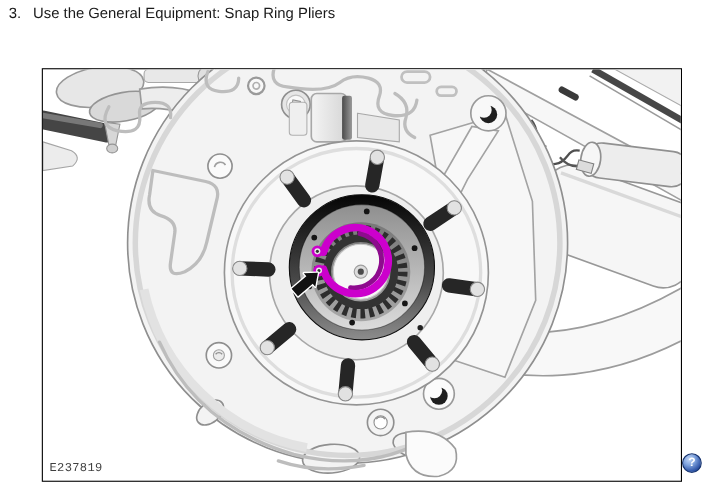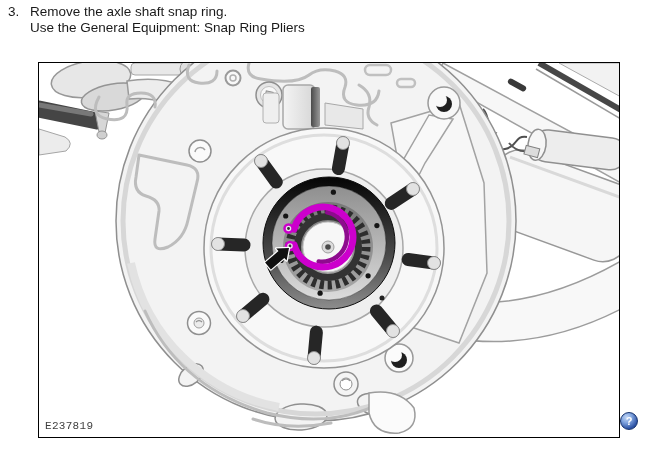--- a/index.html
+++ b/index.html
@@ -30,21 +30,20 @@
     cursor:pointer;
   }
   svg{display:block;}
 </style>
 </head>
 <body>
 
 <div class="step-row">
   <div class="step-num">3.</div>
   <div class="step-text">
-    <div>Remove the axle shaft snap ring.</div>
     <div>Use the General Equipment: Snap Ring Pliers</div>
   </div>
 </div>
 
 <div class="figure-frame">
   <svg width="580" height="374" viewBox="0 0 580 374" xmlns="http://www.w3.org/2000/svg">
     <defs>
       <linearGradient id="boreGrad" x1="0" y1="0" x2="0" y2="1">
         <stop offset="0" stop-color="#050505"></stop>
           <stop offset="0.6" stop-color="#4a4a4a"></stop>

